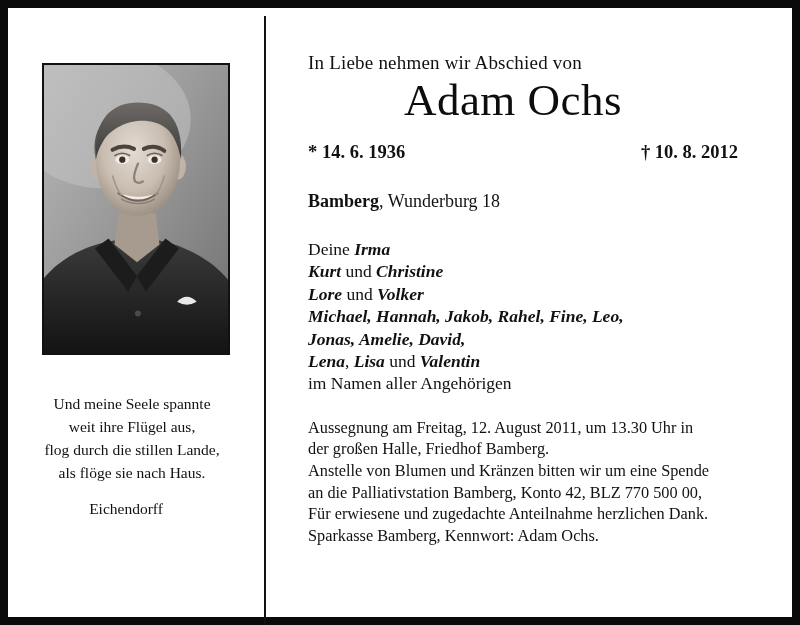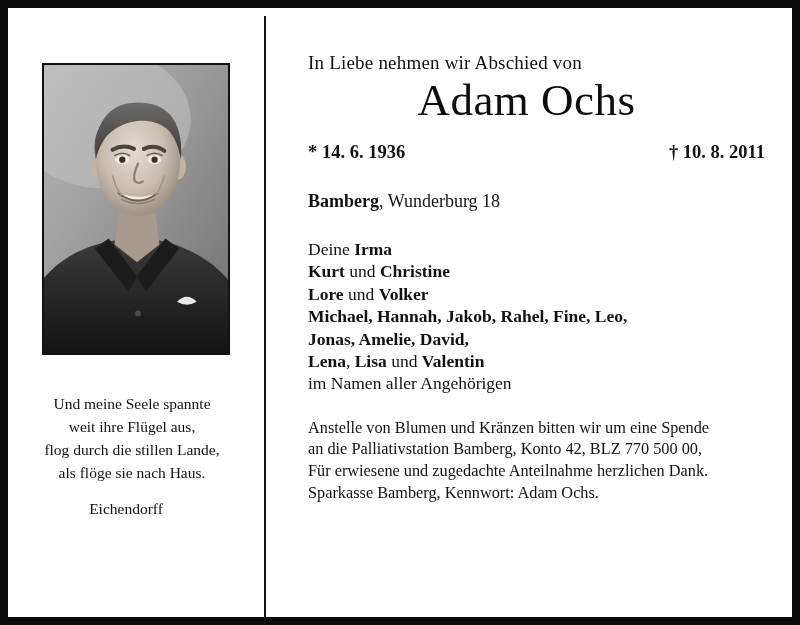--- a/index.html
+++ b/index.html
@@ -79,21 +79,21 @@
     font-size: 15.5px;
     color: #111111;
   }
 
   
   .right-col {
     position: relative;
     flex: 1 1 auto;
     height: 609px;
     padding-left: 52px;
-    padding-right: 17px;
+    padding-right: 44px;
   }
   .intro {
     margin-top: 44px;
     font-size: 19px;
     color: #111111;
     letter-spacing: 0.2px;
   }
   .name {
     text-align: center;
     font-size: 45px;
@@ -117,21 +117,21 @@
   }
   .place b { font-weight: bold; }
 
   .family {
     margin-top: 26px;
     font-size: 17.5px;
     line-height: 1.28;
     color: #111111;
   }
   .family .line { white-space: nowrap; }
-  .family b { font-weight: bold; }
+  .family b { font-weight: bold; font-style: italic; }
 
   .notice {
     margin-top: 22px;
     font-size: 16.3px;
     line-height: 1.33;
     color: #111111;
   }
   .notice .line { white-space: nowrap; }
 </style>
 </head>
@@ -229,38 +229,40 @@
     <div class="divider"></div>
 
     <div class="right-col">
 
       <div class="intro">In Liebe nehmen wir Abschied von</div>
 
       <div class="name">Adam Ochs</div>
 
       <div class="dates">
         <span>* 14. 6. 1936</span>
-        <span>† 10. 8. 2011</span>
+        <span>† 10. 8. 2012</span>
       </div>
 
       <div class="place">
         <b>Bamberg</b><span>, Wunderburg 18</span>
       </div>
 
       <div class="family" id="family-list">
           <div class="line"><span>Deine </span><b>Irma</b></div>
           <div class="line"><b>Kurt</b><span> und </span><b>Christine</b></div>
           <div class="line"><b>Lore</b><span> und </span><b>Volker</b></div>
           <div class="line"><b>Michael, Hannah, Jakob, Rahel, Fine, Leo,</b></div>
           <div class="line"><b>Jonas, Amelie, David,</b></div>
           <div class="line"><b>Lena</b><span>, </span><b>Lisa</b><span> und </span><b>Valentin</b></div>
           <div class="line"><span>im Namen aller Angehörigen</span></div>
         </div>
 
       <div class="notice" id="notice-block">
+          <div class="line">Aussegnung am Freitag, 12. August 2011, um 13.30 Uhr in</div>
+          <div class="line">der großen Halle, Friedhof Bamberg.</div>
           <div class="line">Anstelle von Blumen und Kränzen bitten wir um eine Spende</div>
           <div class="line">an die Palliativstation Bamberg, Konto 42, BLZ 770 500 00,</div>
           <div class="line">Für erwiesene und zugedachte Anteilnahme herzlichen Dank.</div>
           <div class="line">Sparkasse Bamberg, Kennwort: Adam Ochs.</div>
         </div>
     </div>
   </div>
 </div>
 
 </body></html>

